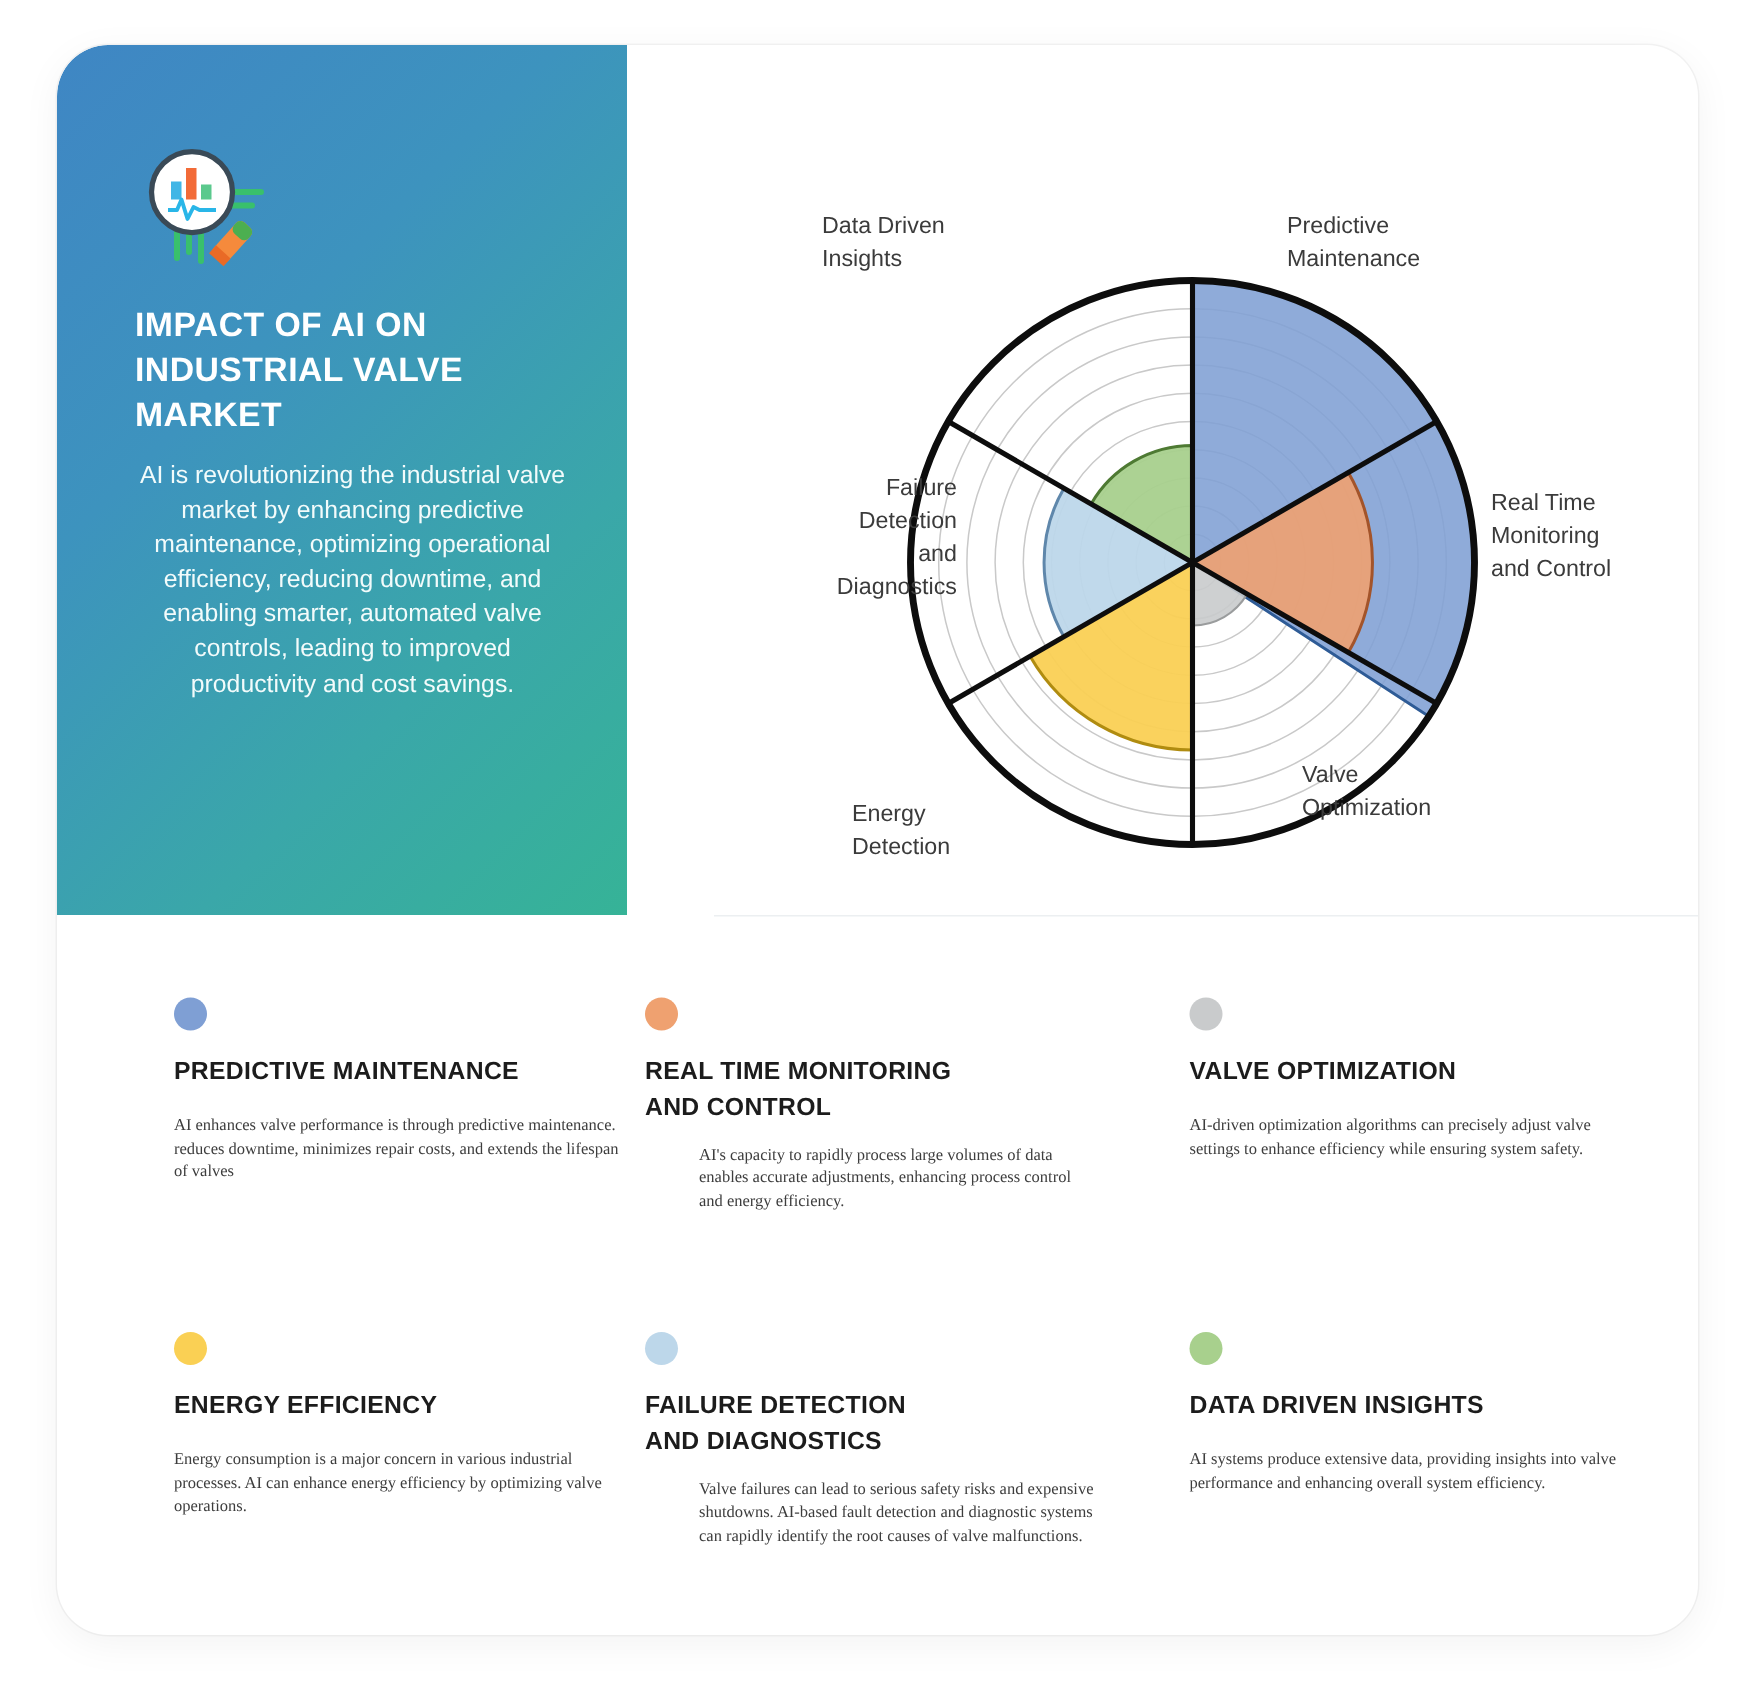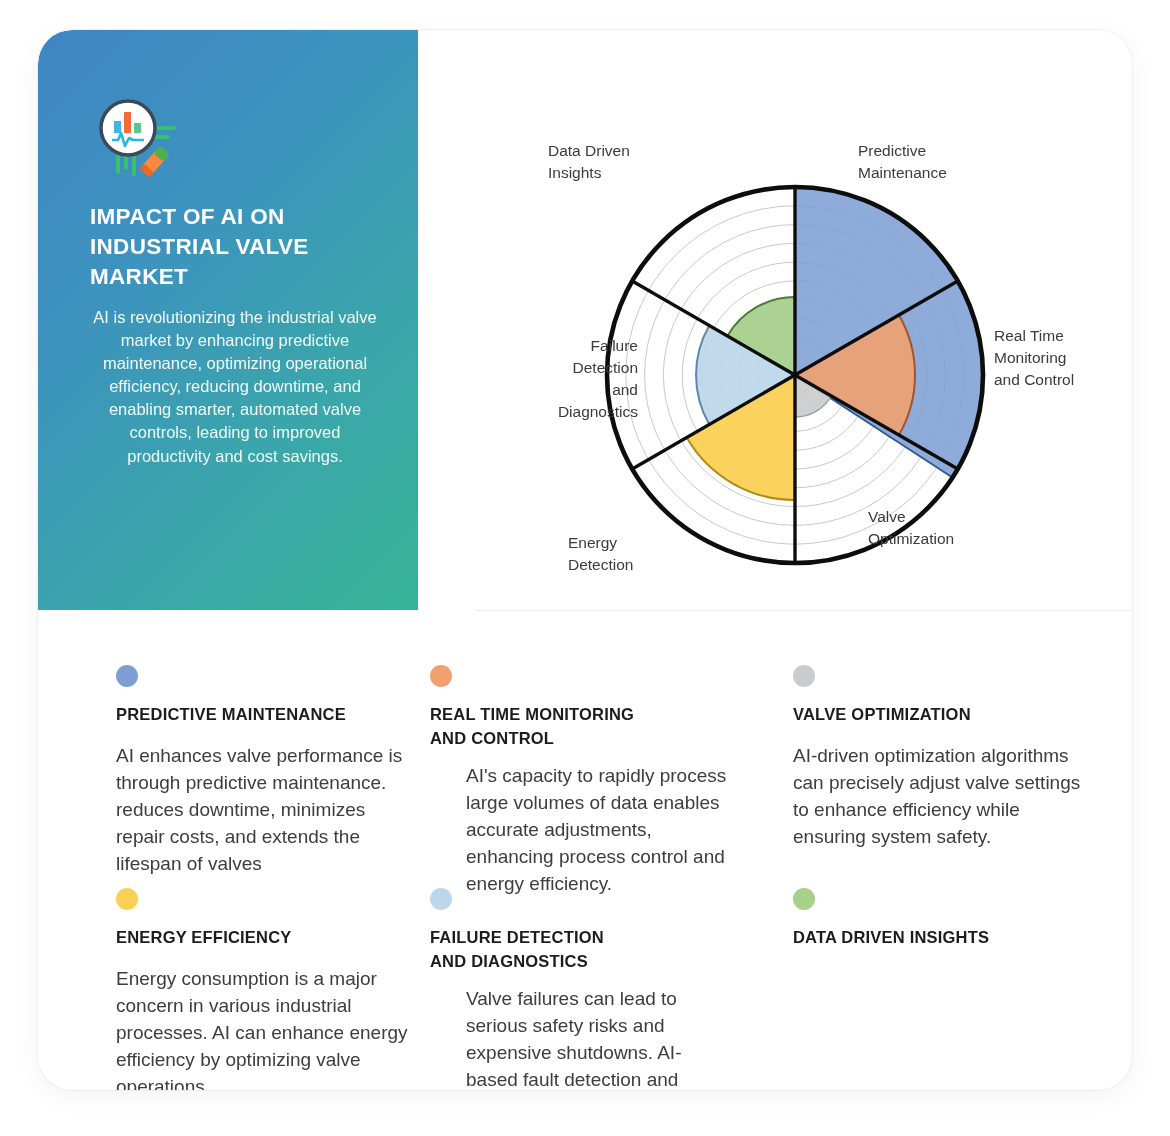--- a/index.html
+++ b/index.html
@@ -44,39 +44,39 @@
   .chart-divider { position: absolute; left: 58px; top: 580px; width: 1000px; height: 1px; background: #eceff1; }
   .chart-svg { position: absolute; left: 0; top: 0; }
   .axis-label {
     position: absolute; color: #3b3b3b; font-size: 15.5px;
     line-height: 1.42; text-align: left; white-space: pre-line;
   }
   #lbl-pm   { left: 440px; top: 110px; width: 190px; }
   #lbl-rtm  { left: 560px; top: 295px; width: 150px; text-align: left; margin-left: 16px; }
   #lbl-vo   { left: 450px; top: 476px; width: 180px; }
   #lbl-ee   { left: 150px; top: 502px; width: 180px; }
-  #lbl-fdd  { left: 60px; top: 285px; width: 160px; text-align: right; margin-top: 20px; }
+  #lbl-fdd  { left: 60px; top: 285px; width: 160px; text-align: right; }
   #lbl-ddi  { left: 130px; top: 110px; width: 190px; }
 
   
   .legend { position: absolute; left: 0; top: 600px; width: 1094px; }
   .legend-col { position: absolute; }
   .col-1 { left: 78px;  width: 300px; }
   .col-2 { left: 392px; width: 300px; }
   .col-3 { left: 755px; width: 300px; }
   .row-1 { top: 35px; }
   .row-2 { top: 258px; }
   .dot { width: 22px; height: 22px; border-radius: 50%; display: block; }
   .item-title {
     margin-top: 16px; font-size: 16.5px; font-weight: bold;
     color: #1c1c1c; letter-spacing: .2px; line-height: 1.45;
     white-space: pre-line;
   }
   .item-desc {
-    margin-top: 16px; font-size: 19px; color: #3d3d3d; line-height: 1.42;
+    margin-top: 16px; font-size: 11px; color: #3d3d3d; line-height: 1.42; font-family: Liberation Serif, serif;
   }
   .item-title.two-line + .item-desc { margin-top: 12px; margin-left: 36px; }
 </style>
 </head>
 <body>
 
 <div class="card">
 
   <div class="hero">
 
@@ -199,16 +199,17 @@
     <div class="legend-col col-2 row-2">
       <span class="dot" style="background:#bdd7ea"></span>
       <div class="item-title two-line">FAILURE DETECTION
 AND DIAGNOSTICS</div>
       <div class="item-desc">Valve failures can lead to serious safety risks and expensive shutdowns. AI-based fault detection and diagnostic systems can rapidly identify the root causes of valve malfunctions.</div>
     </div>
 
     <div class="legend-col col-3 row-2">
       <span class="dot" style="background:#a8d08d"></span>
       <div class="item-title">DATA DRIVEN INSIGHTS</div>
+      <div class="item-desc">AI systems produce extensive data, providing insights into valve performance and enhancing overall system efficiency.</div>
     </div>
 
   </div>
 </div>
 
 </body></html>

